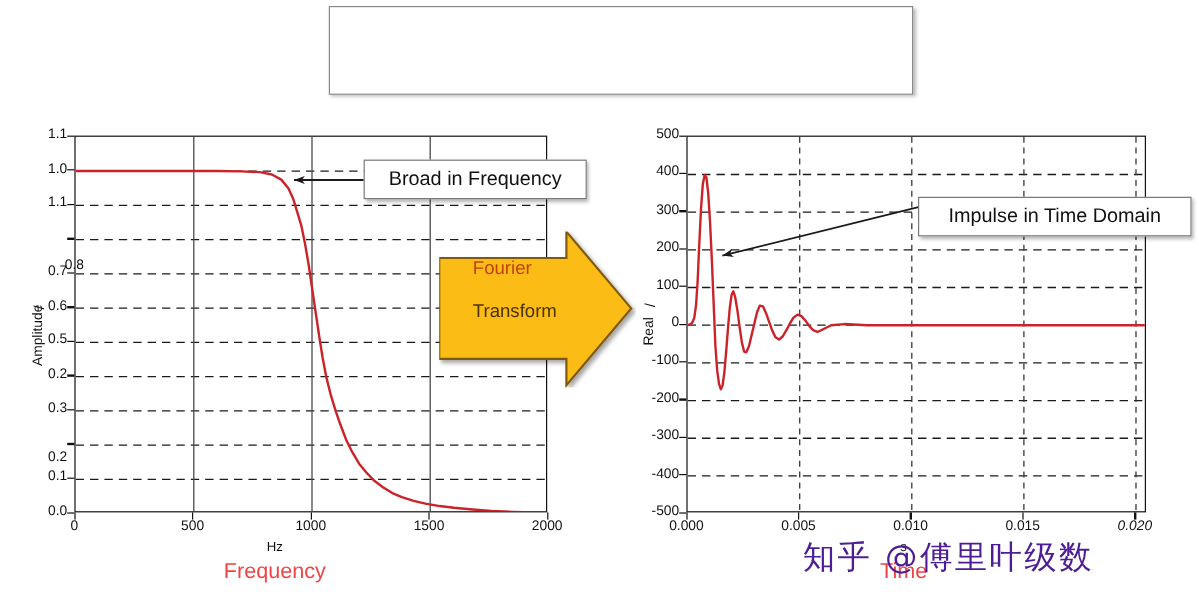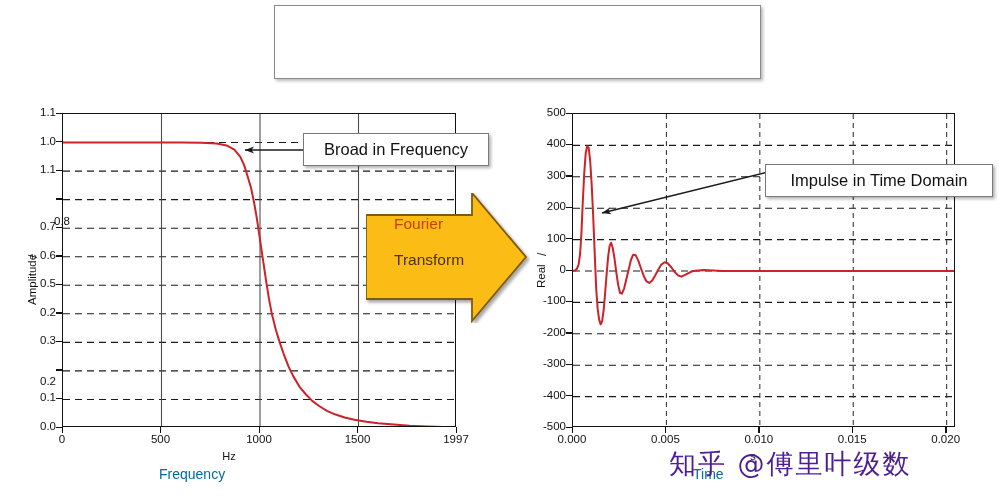--- a/index.html
+++ b/index.html
@@ -20,21 +20,21 @@
   
   .chart{position:absolute;}
   .plot{position:absolute;box-sizing:border-box;border:1.6px solid #111;background:#fff;overflow:hidden;}
   .plot svg{position:absolute;left:0;top:0;}
 
   .ytick,.xtick{position:absolute;font-size:11.5px;color:#111;white-space:nowrap;}
   .ytick{text-align:right;}
   .xtick{text-align:center;}
   .tickmark{position:absolute;background:#111;}
 
-  .axis-title{position:absolute;font-size:14px;color:#0369a1;text-align:left;}
+  .axis-title{position:absolute;font-size:18px;color:#ef4444;text-align:center;}
   .unit{position:absolute;font-size:11px;color:#111;text-align:center;}
   .vlabel{position:absolute;font-size:11.5px;color:#111;
           transform:rotate(-90deg);transform-origin:left top;white-space:nowrap;}
   .slashmark{position:absolute;font-size:12px;color:#111;
              transform:rotate(-90deg);transform-origin:left top;}
 
   
   .callout{position:absolute;background:#fff;border:1.3px solid #7a7a7a;
            box-shadow:2px 2px 3px rgba(0,0,0,.30);
            display:flex;align-items:center;justify-content:center;
@@ -106,21 +106,21 @@
     </div>
   <div id="left-xticks">
       <div class="xtick" style="left: 27px; width: 70px; top: 433px;">0</div>
       <div class="tickmark" style="left: 61.5px; top: 427px; width: 1.4px; height: 6px;"></div>
       <div class="xtick" style="left: 125.5px; width: 70px; top: 433px;">500</div>
       <div class="tickmark" style="left: 160px; top: 427px; width: 1.4px; height: 6px;"></div>
       <div class="xtick" style="left: 224px; width: 70px; top: 433px;">1000</div>
       <div class="tickmark" style="left: 258.5px; top: 427px; width: 1.4px; height: 6px;"></div>
       <div class="xtick" style="left: 322.5px; width: 70px; top: 433px;">1500</div>
       <div class="tickmark" style="left: 357px; top: 427px; width: 1.4px; height: 6px;"></div>
-      <div class="xtick" style="left: 421px; width: 70px; top: 433px;">1997</div>
+      <div class="xtick" style="left: 421px; width: 70px; top: 433px;">2000</div>
       <div class="tickmark" style="left: 455.5px; top: 427px; width: 1.4px; height: 6px;"></div>
     </div>
   <div class="vlabel" style="left:26px;top:305px;">Amplitude</div>
   <div class="slashmark" style="left:26px;top:258px;">/</div>
   <div class="unit" style="left:199px;top:450px;width:60px;">Hz</div>
   <div class="axis-title" style="left:159px;top:466px;width:140px;">Frequency</div>
 </div>
 
 <div class="chart" id="chart-right">
   <div class="plot" id="plot-right" style="left:572px;top:113px;width:383px;height:314px;">
@@ -167,21 +167,21 @@
     </div>
   <div id="right-xticks">
       <div class="xtick" style="left: 537px; width: 70px; top: 433px;">0.000</div>
       <div class="tickmark" style="left: 571.5px; top: 427px; width: 1.4px; height: 6px;"></div>
       <div class="xtick" style="left: 630.415px; width: 70px; top: 433px;">0.005</div>
       <div class="tickmark" style="left: 664.915px; top: 427px; width: 1.4px; height: 6px;"></div>
       <div class="xtick" style="left: 723.829px; width: 70px; top: 433px;">0.010</div>
       <div class="tickmark" style="left: 758.329px; top: 427px; width: 1.4px; height: 6px;"></div>
       <div class="xtick" style="left: 817.244px; width: 70px; top: 433px;">0.015</div>
       <div class="tickmark" style="left: 851.744px; top: 427px; width: 1.4px; height: 6px;"></div>
-      <div class="xtick" style="left: 910.659px; width: 70px; top: 433px;">0.020</div>
+      <div class="xtick" style="left: 910.659px; width: 70px; top: 433px; font-style: italic;">0.020</div>
       <div class="tickmark" style="left: 945.159px; top: 427px; width: 1.4px; height: 6px;"></div>
     </div>
   <div class="vlabel" style="left:535px;top:288px;">Real</div>
   <div class="slashmark" style="left:535px;top:256px;">/</div>
   <div class="unit" style="left:733px;top:450px;width:40px;">s</div>
   <div class="axis-title" style="left:693px;top:466px;width:120px;">Time</div>
 </div>
 
 <svg class="arrowline" id="arrow-left-svg" style="left:240px;top:136px;width:70px;height:30px;">
     <defs>

